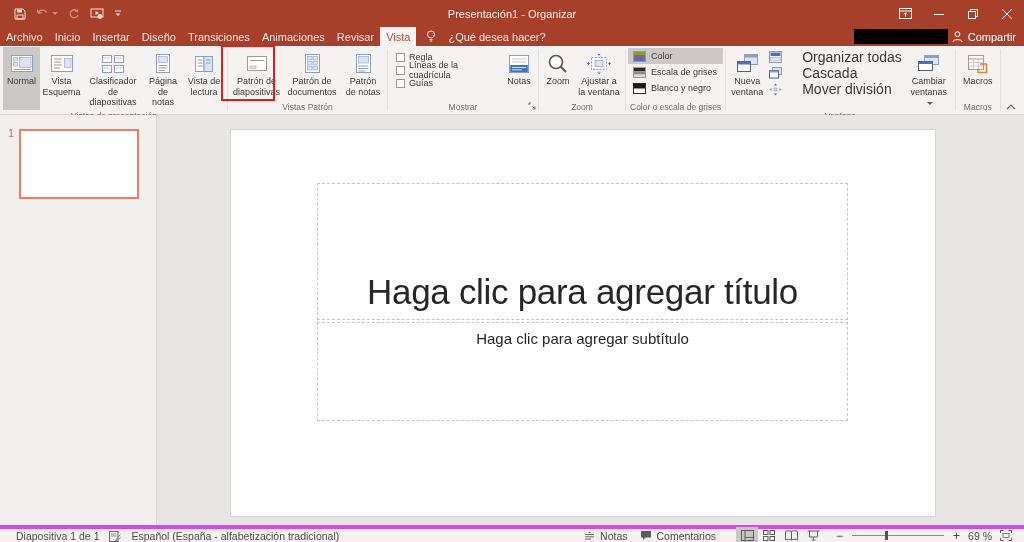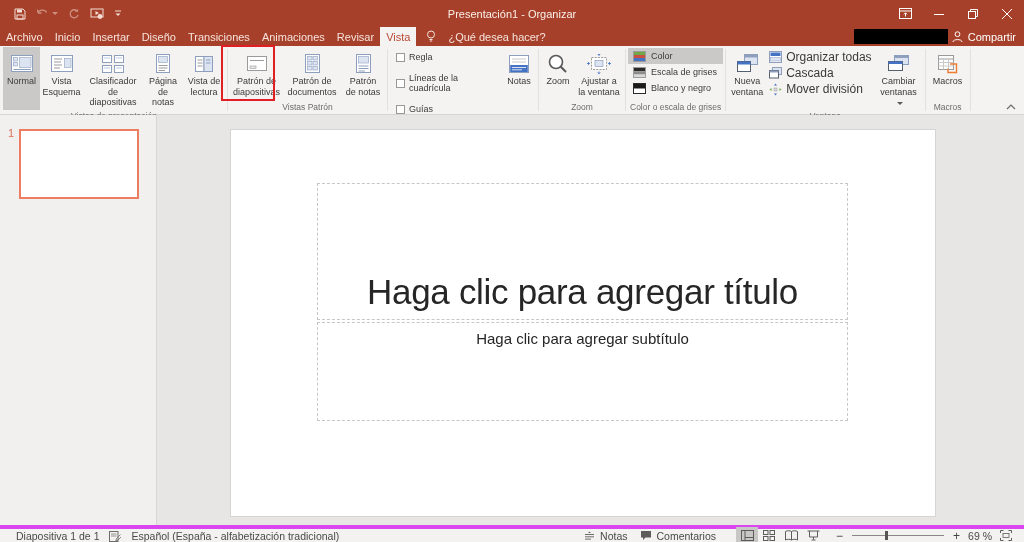--- a/index.html
+++ b/index.html
@@ -34,27 +34,27 @@
   
   .ribbon{height:69px;background:var(--ribbon-bg);border-bottom:1px solid var(--ribbon-border);display:flex;align-items:stretch;position:relative;flex:0 0 auto;padding-left:1px}
   .rgroup{display:flex;flex-direction:column}
   .gbody{flex:1;display:flex;align-items:stretch;padding:1px 2px 0}
   .glabel{height:13px;font-size:8.5px;color:var(--group-label);text-align:center;position:relative;line-height:12px;white-space:nowrap;padding:0 4px}
   .gsep{width:1px;background:#E2E0DE;margin:3px 0}
   .bigbtn{display:flex;flex-direction:column;align-items:center;padding:3px 2px 1px;border:1px solid transparent;cursor:pointer;background:none}
   .bigbtn.selected{background:var(--selected-gray)}
   .ric{height:25px;display:flex;align-items:center;justify-content:center}
   .rlabel{font-size:9px;line-height:10.5px;text-align:center;color:var(--btn-text)}
-  .chkcol{display:flex;flex-direction:column;justify-content:flex-start;gap:14px;padding:4px 4px 0 6px;width:112px}
+  .chkcol{display:flex;flex-direction:column;justify-content:flex-start;gap:1px;padding:4px 4px 0 6px;width:112px}
   .chk{display:flex;align-items:center;gap:4px;height:12px;font-size:9px;color:var(--btn-text);cursor:pointer}
   .box{width:9px;height:9px;border:1px solid #9A9896;background:#fff;flex:0 0 auto}
   .crow{display:flex;align-items:center;gap:5px;height:16px;padding:0 5px;font-size:9px;color:var(--btn-text);cursor:pointer;white-space:nowrap}
   .crow.selected{background:var(--selected-gray)}
   .smallcol{display:flex;flex-direction:column;justify-content:flex-start;padding-top:2px}
-  .srow{display:flex;align-items:center;gap:4px;height:16px;font-size:12px;color:var(--btn-text);cursor:pointer;white-space:nowrap;padding:0 3px}
+  .srow{display:flex;align-items:center;gap:20px;height:16px;font-size:14px;color:var(--btn-text);cursor:pointer;white-space:nowrap;padding:0 3px}
   .caret{width:0;height:0;border-left:3px solid transparent;border-right:3px solid transparent;border-top:3.5px solid #5B5B5B;display:inline-block;margin-left:2px}
   .caret.w{border-top-color:#F3DDD5}
   .launcher{position:absolute;right:2px;top:1px;cursor:pointer;display:flex}
   .collapse{position:absolute;right:8px;bottom:4px;cursor:pointer;color:#6E6C69;display:flex}
   .annotation{position:absolute;left:221px;top:45px;width:54px;height:56px;border:2px solid var(--annotation-red);z-index:60;pointer-events:none}
 
   
   .content{flex:1;display:flex;min-height:0}
   .thumbpanel{width:157px;background:var(--panel-bg);border-right:1px solid #D8D6D4;position:relative;flex:0 0 auto}
   .thumbnum{position:absolute;left:8px;top:12px;font-size:11px;color:#D9705A}

